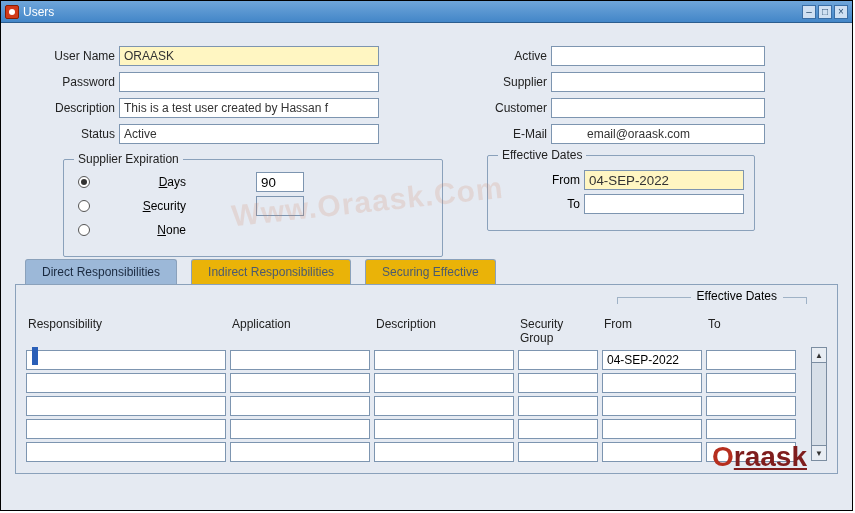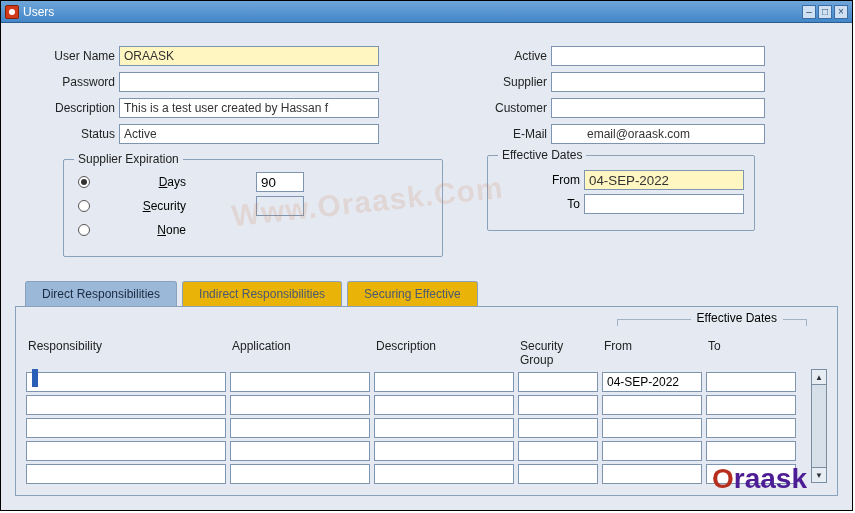--- a/index.html
+++ b/index.html
@@ -120,23 +120,23 @@
     left: 230px; top: 184px;
     transform: rotate(-6deg);
     font-size: 30px;
     font-weight:bold;
     color: rgba(210,130,90,0.18);
     pointer-events:none;
     letter-spacing:1px;
   }
   .tabbar {
     display:flex;
-    margin-top: 24px;
+    margin-top: 2px;
     padding-left: 10px;
-    gap:3px;
+    gap:12px;
     border-bottom: none;
   }
   .tab {
     padding: 5px 16px;
     font-size:12px;
     border:1px solid #8aa1bb;
     border-bottom:none;
     border-radius: 3px 3px 0 0;
     background:#eab308;
     color:#4a5a70;
@@ -207,21 +207,21 @@
   }
   .strack { flex:1; background:#d7dfe8; border-left:1px solid #7b8da1;border-right:1px solid #7b8da1;}
   .logo {
     position:absolute;
     right: 30px;
     bottom: 0px;
     font-size: 28px;
     font-weight:bold;
     color:#b62e1e;
   }
-  .logo .blk { color:#4c1d95; font-weight:bold;}
+  .logo .blk { color:#7f1d1d; font-weight:bold;text-decoration:underline;}
   .underline-first::first-letter { text-decoration: underline; }
 </style>
 </head>
 <body>
 
 <div class="window">
   <div class="titlebar">
     <span class="icon-box"></span>
     <span class="title">Users</span>
     <span class="winbtn">–</span>

